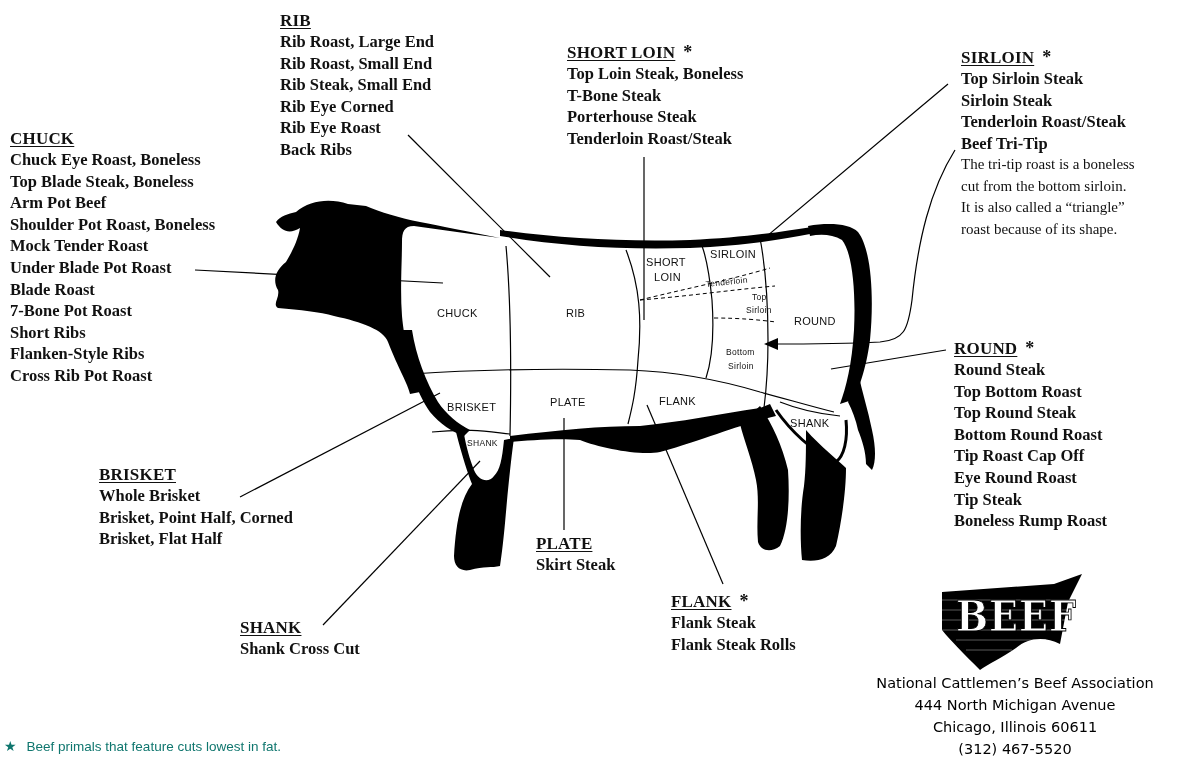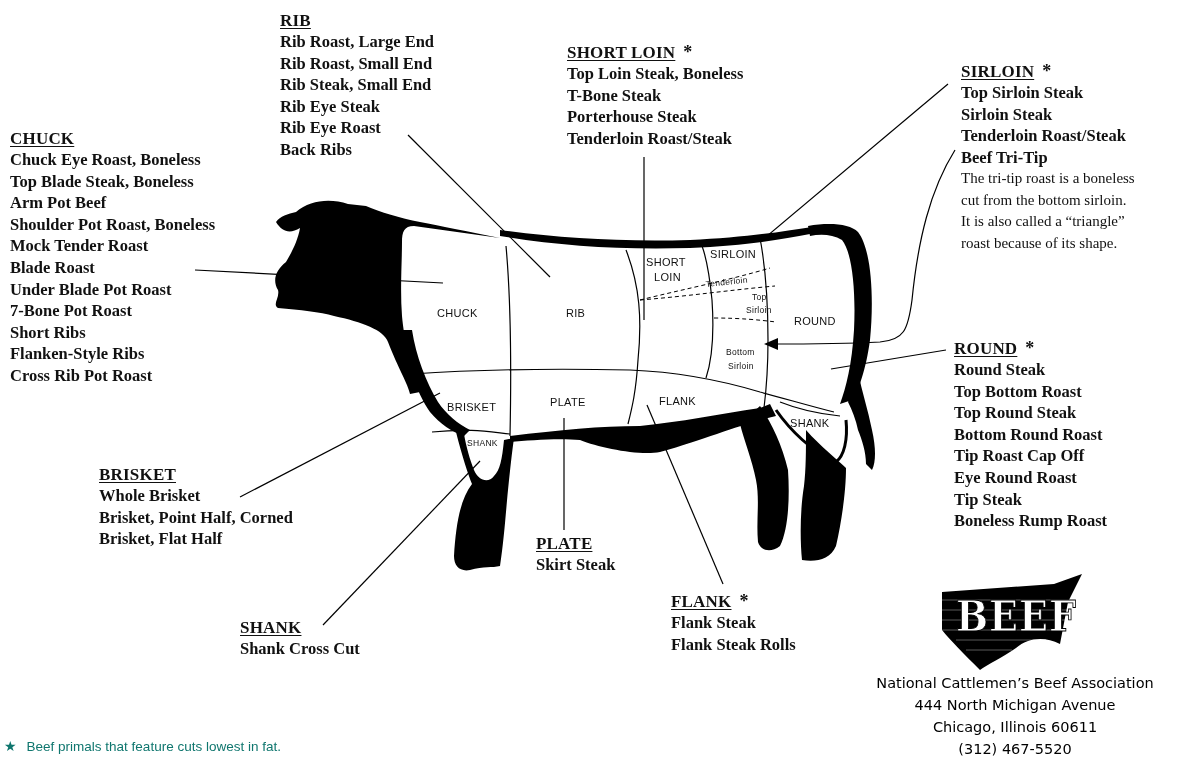--- a/index.html
+++ b/index.html
@@ -89,47 +89,47 @@
   <path fill="#000" d="M764,344 L778,338 L778,350 Z"></path>
 </svg>
 
 <div class="group" style="left:10px; top:128px;">
   <div><span class="title">CHUCK</span></div>
   <div class="item">Chuck Eye Roast, Boneless</div>
   <div class="item">Top Blade Steak, Boneless</div>
   <div class="item">Arm Pot Beef</div>
   <div class="item">Shoulder Pot Roast, Boneless</div>
   <div class="item">Mock Tender Roast</div>
+  <div class="item">Under Blade Pot Roast</div>
   <div class="item">Blade Roast</div>
-  <div class="item">Under Blade Pot Roast</div>
   <div class="item">7-Bone Pot Roast</div>
   <div class="item">Short Ribs</div>
   <div class="item">Flanken-Style Ribs</div>
   <div class="item">Cross Rib Pot Roast</div>
 </div>
 
 <div class="group" style="left:280px; top:10px;">
   <div><span class="title">RIB</span></div>
   <div class="item">Rib Roast, Large End</div>
   <div class="item">Rib Roast, Small End</div>
   <div class="item">Rib Steak, Small End</div>
-  <div class="item">Rib Eye Steak</div>
+  <div class="item">Rib Eye Corned</div>
   <div class="item">Rib Eye Roast</div>
   <div class="item">Back Ribs</div>
 </div>
 
 <div class="group" style="left:567px; top:42px;">
   <div><span class="title">SHORT LOIN</span><span class="star">*</span></div>
   <div class="item">Top Loin Steak, Boneless</div>
   <div class="item">T-Bone Steak</div>
   <div class="item">Porterhouse Steak</div>
   <div class="item">Tenderloin Roast/Steak</div>
 </div>
 
-<div class="group" style="left:961px; top:61px;">
+<div class="group" style="left:961px; top:47px;">
   <div><span class="title">SIRLOIN</span><span class="star">*</span></div>
   <div class="item">Top Sirloin Steak</div>
   <div class="item">Sirloin Steak</div>
   <div class="item">Tenderloin Roast/Steak</div>
   <div class="item">Beef Tri-Tip</div>
   <div class="note">The tri-tip roast is a boneless</div>
   <div class="note">cut from the bottom sirloin.</div>
   <div class="note">It is also called a “triangle”</div>
   <div class="note">roast because of its shape.</div>
 </div>

